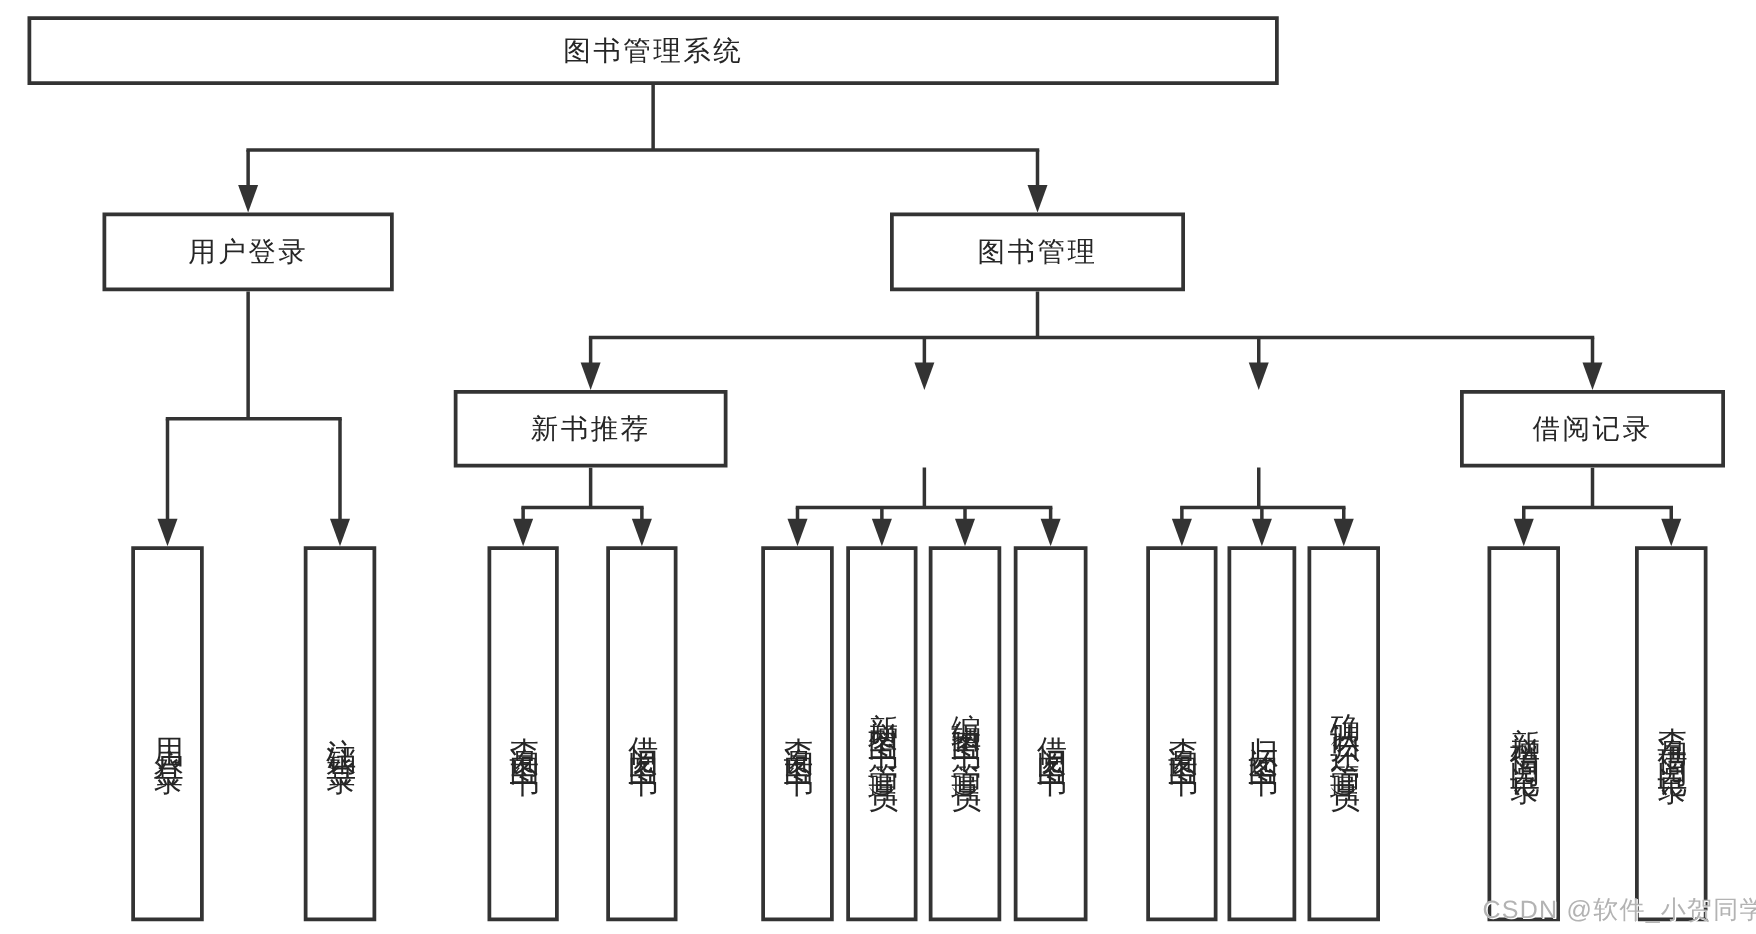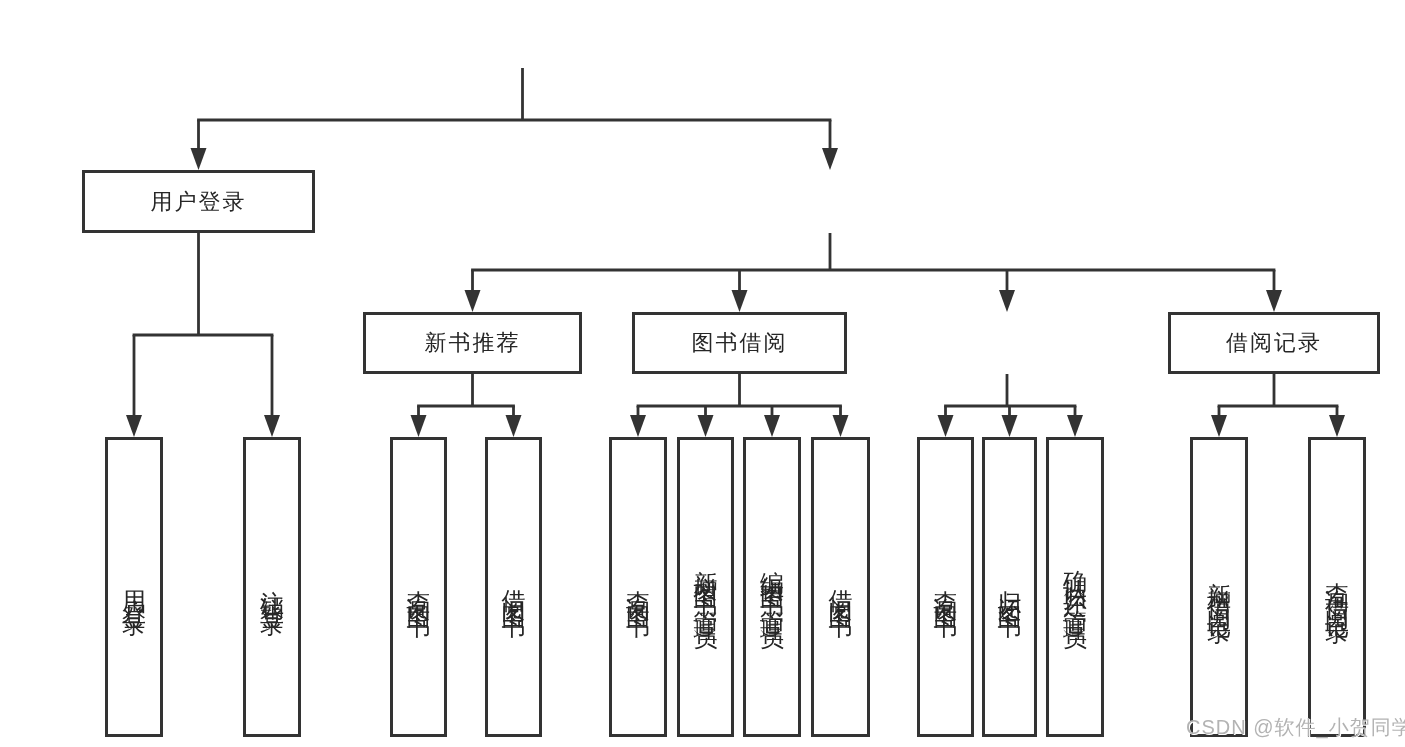--- a/index.html
+++ b/index.html
@@ -110,28 +110,31 @@
       <line x1="1075" y1="406" x2="1075" y2="421" stroke="#333333" stroke-width="2.8"></line>
       <path d="M 1075 437 L 1067 415 L 1083 415 Z" fill="#333333"></path>
       <line x1="1274" y1="374" x2="1274" y2="406" stroke="#333333" stroke-width="2.8"></line>
       <line x1="1217.6" y1="406" x2="1338.4" y2="406" stroke="#333333" stroke-width="2.8"></line>
       <line x1="1219" y1="406" x2="1219" y2="421" stroke="#333333" stroke-width="2.8"></line>
       <path d="M 1219 437 L 1211 415 L 1227 415 Z" fill="#333333"></path>
       <line x1="1337" y1="406" x2="1337" y2="421" stroke="#333333" stroke-width="2.8"></line>
       <path d="M 1337 437 L 1329 415 L 1345 415 Z" fill="#333333"></path>
     </svg>
   <div id="watermark">CSDN @软件_小贺同学</div>
+<div class="box hbox" style="left: 22px; top: 13px; width: 1001px; height: 55px;">
+      <span class="label">图书管理系统</span>
+    </div>
     <div class="box hbox" style="left: 82px; top: 170px; width: 233px; height: 63px;">
       <span class="label">用户登录</span>
     </div>
+    <div class="box hbox" style="left: 712px; top: 170px; width: 236px; height: 63px;">
+      <span class="label">图书管理</span>
+    </div>
     <div class="box hbox" style="left: 363px; top: 312px; width: 219px; height: 62px;">
       <span class="label">新书推荐</span>
-    </div>
-    <div class="box hbox" style="left: 632px; top: 312px; width: 215px; height: 62px;">
-      <span class="label">图书借阅</span>
     </div>
     <div class="box hbox" style="left: 1168px; top: 312px; width: 212px; height: 62px;">
       <span class="label">借阅记录</span>
     </div>
     <div class="box vbox" style="left: 105px; top: 437px; width: 58px; height: 300px;">
       <span class="label">用户登录</span>
     </div>
     <div class="box vbox" style="left: 243px; top: 437px; width: 58px; height: 300px;">
       <span class="label">注销登录</span>
     </div>

